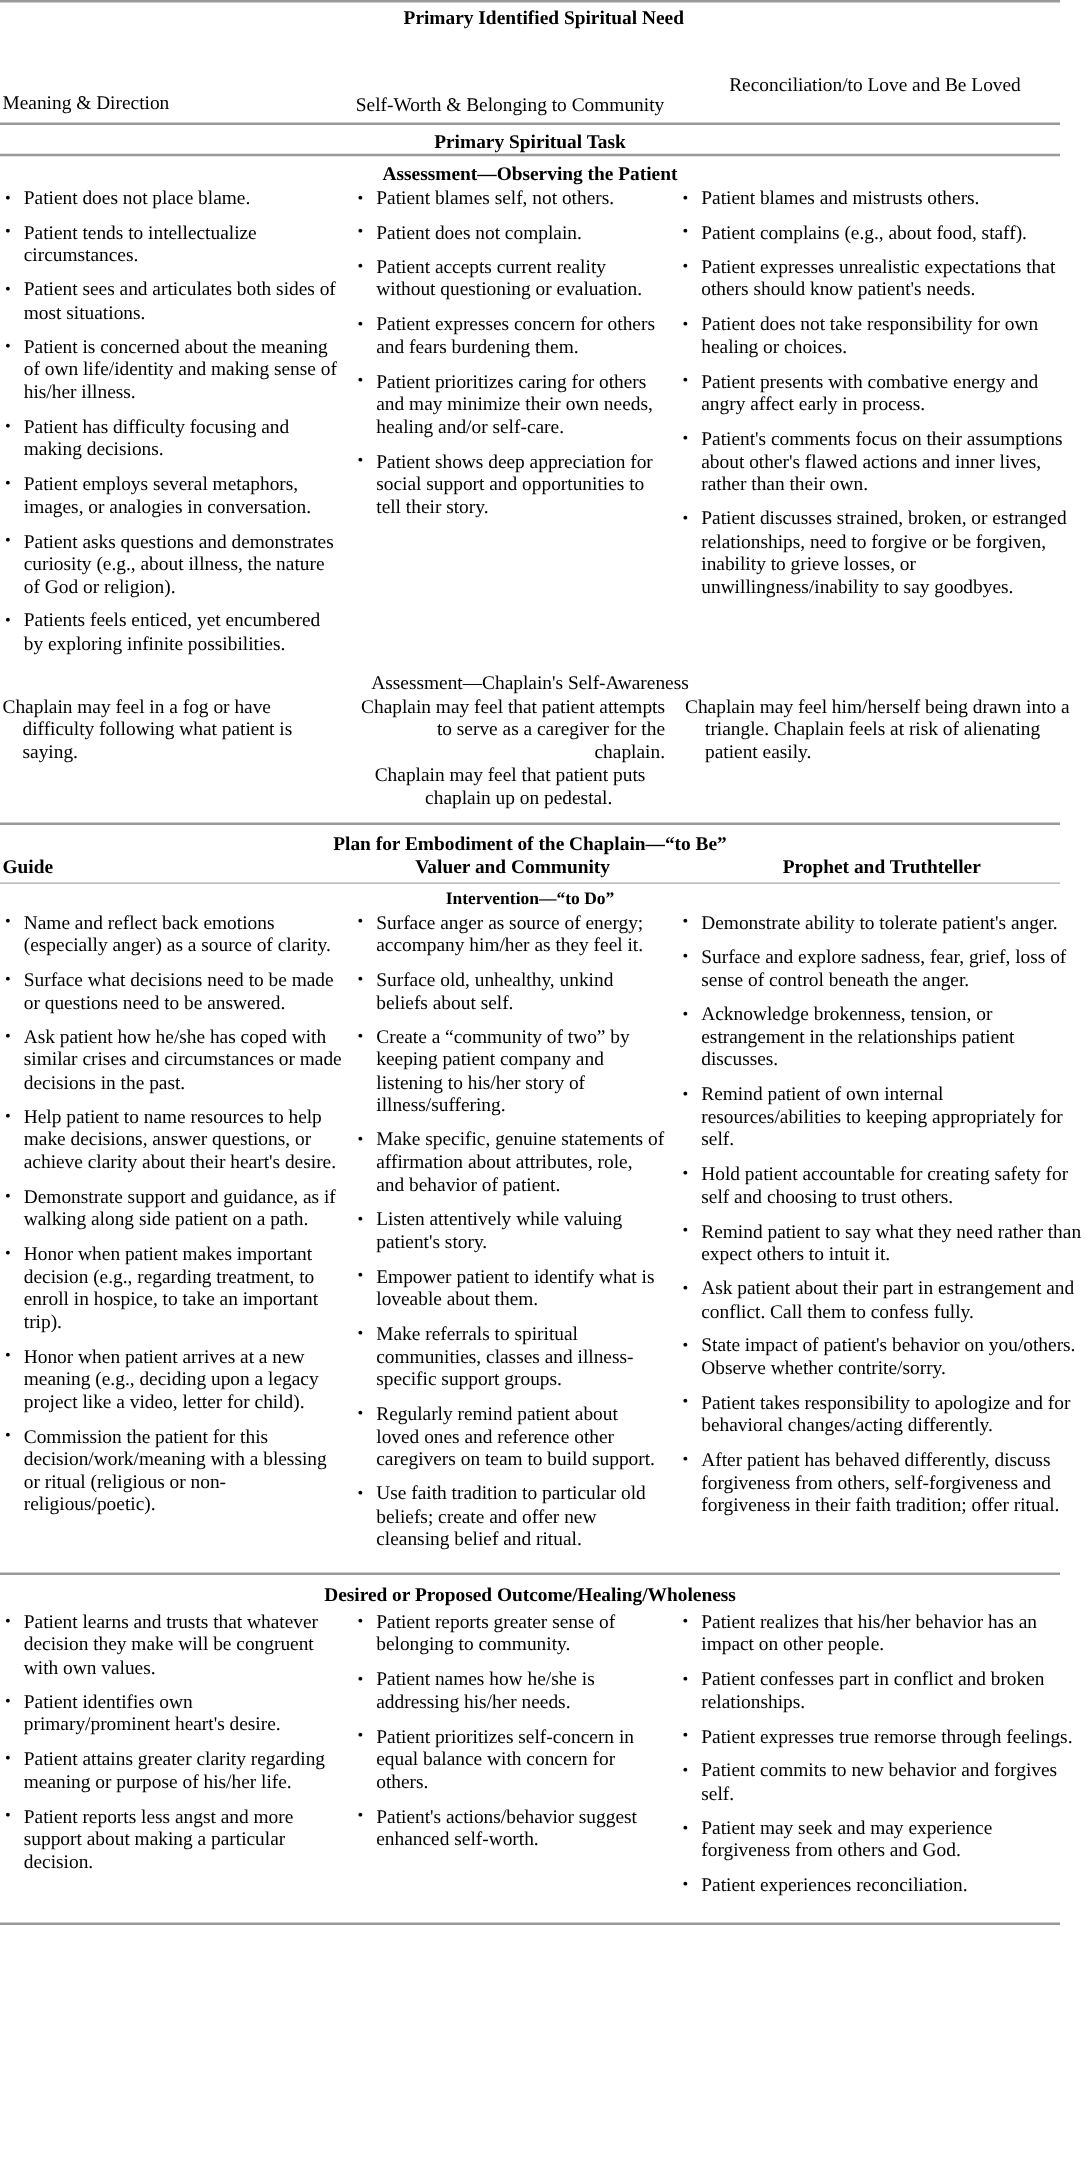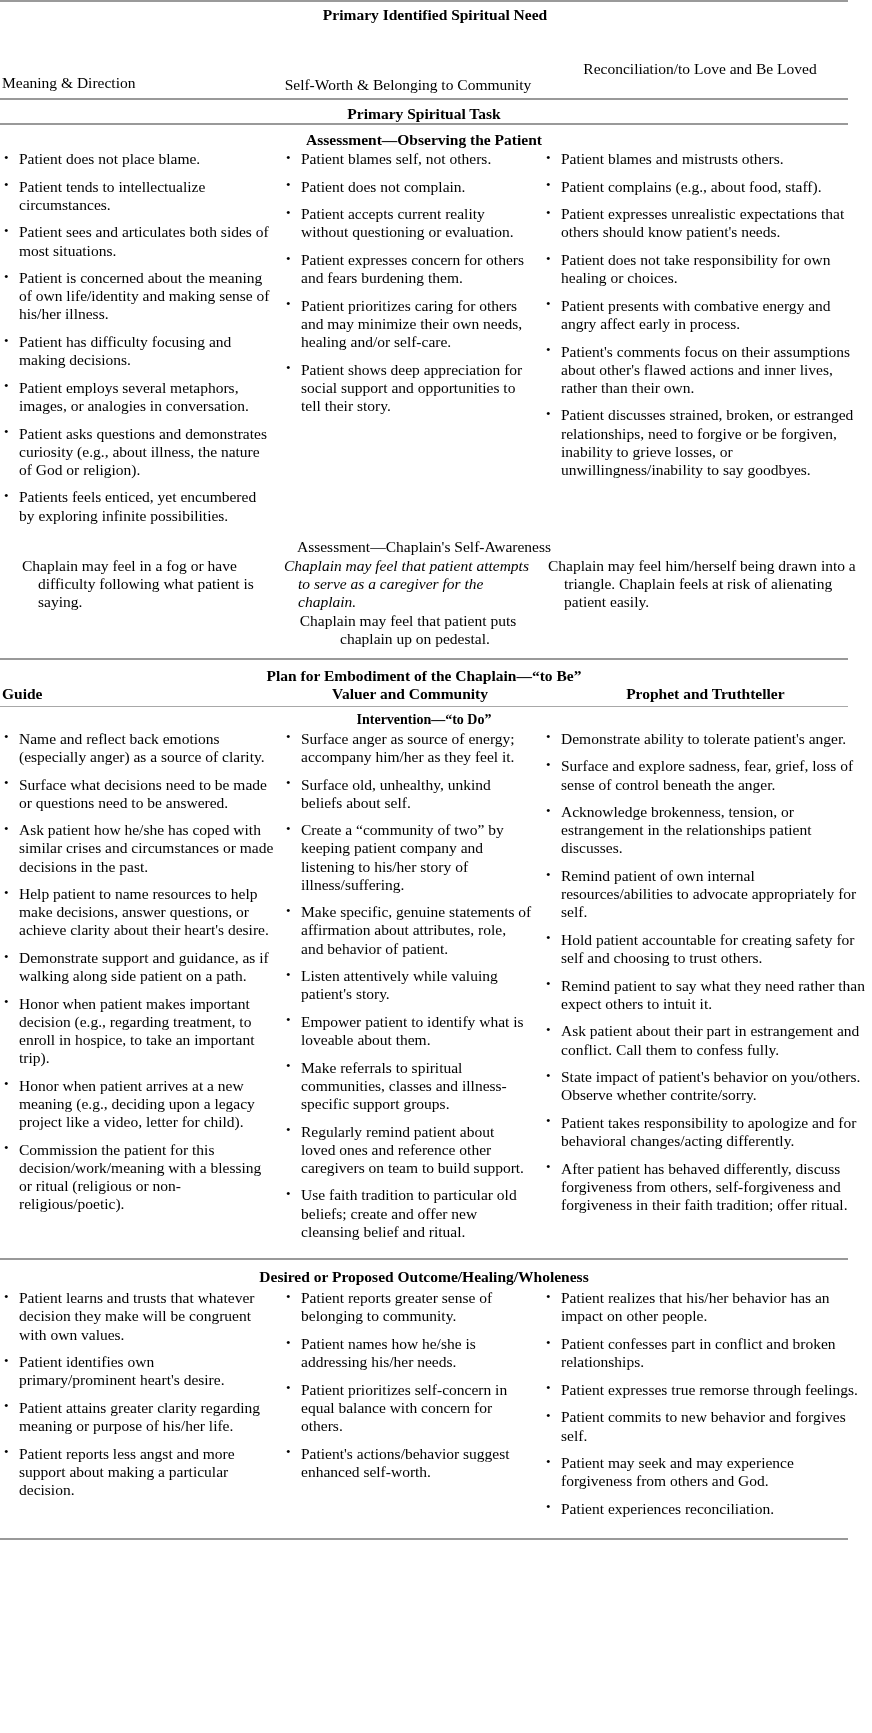--- a/index.html
+++ b/index.html
@@ -193,26 +193,26 @@
           </ul>
       </div>
     </div>
   </div>
 
   <div style="margin-top:2px;">
     <div class="self-aware-head">Assessment—Chaplain's Self-Awareness</div>
     <div class="band" style="padding-bottom:10px;">
       <div class="col col-1">
         <div>
-            <div style="font-size: 15.5px; line-height: 1.17; padding-left: 16px; text-indent: -16px; margin-left: 20px;">Chaplain may feel in a fog or have difficulty following what patient is saying.</div>
+            <div style="font-size: 15.5px; line-height: 1.17; padding-left: 16px; text-indent: -16px;">Chaplain may feel in a fog or have difficulty following what patient is saying.</div>
           </div>
       </div>
       <div class="col col-2">
         <div>
-            <div style="font-size: 15.5px; line-height: 1.17; text-align: left; padding-left: 14px; text-indent: -14px; font-style: italic;">Chaplain may feel that patient attempts to serve as a caregiver for the chaplain.</div>
+            <div style="font-size: 15.5px; line-height: 1.17; text-align: right; padding-left: 14px; text-indent: -14px;">Chaplain may feel that patient attempts to serve as a caregiver for the chaplain.</div>
             <div style="font-size: 15.5px; line-height: 1.17; text-align: center; padding-left: 14px; text-indent: -14px;">Chaplain may feel that patient puts chaplain up on pedestal.</div>
           </div>
       </div>
       <div class="col col-3">
         <div style="width:308px;margin-left:4px;">
             <div style="font-size: 15.5px; line-height: 1.17; padding-left: 16px; text-indent: -16px;">Chaplain may feel him/herself being drawn into a triangle. Chaplain feels at risk of alienating patient easily.</div>
           </div>
       </div>
     </div>
   </div>
@@ -256,21 +256,21 @@
             <li>Make referrals to spiritual communities, classes and illness-specific support groups.</li>
             <li>Regularly remind patient about loved ones and reference other caregivers on team to build support.</li>
             <li>Use faith tradition to particular old beliefs; create and offer new cleansing belief and ritual.</li>
           </ul>
       </div>
       <div class="col col-3">
         <ul class="bul">
             <li>Demonstrate ability to tolerate patient's anger.</li>
             <li>Surface and explore sadness, fear, grief, loss of sense of control beneath the anger.</li>
             <li>Acknowledge brokenness, tension, or estrangement in the relationships patient discusses.</li>
-            <li>Remind patient of own internal resources/abilities to advocate appropriately for self.</li>
+            <li>Remind patient of own internal resources/abilities to keeping appropriately for self.</li>
             <li>Hold patient accountable for creating safety for self and choosing to trust others.</li>
             <li>Remind patient to say what they need rather than expect others to intuit it.</li>
             <li>Ask patient about their part in estrangement and conflict. Call them to confess fully.</li>
             <li>State impact of patient's behavior on you/others. Observe whether contrite/sorry.</li>
             <li>Patient takes responsibility to apologize and for behavioral changes/acting differently.</li>
             <li>After patient has behaved differently, discuss forgiveness from others, self-forgiveness and forgiveness in their faith tradition; offer ritual.</li>
           </ul>
       </div>
     </div>
   </div>

